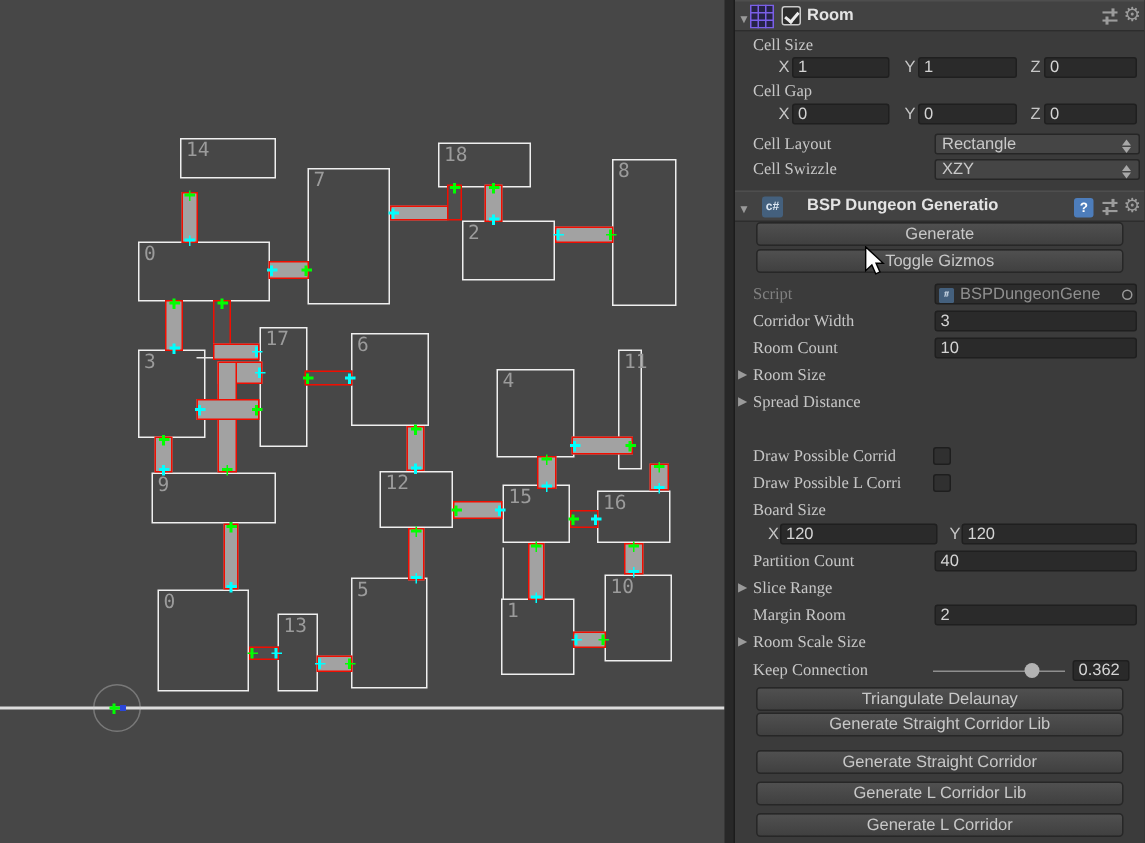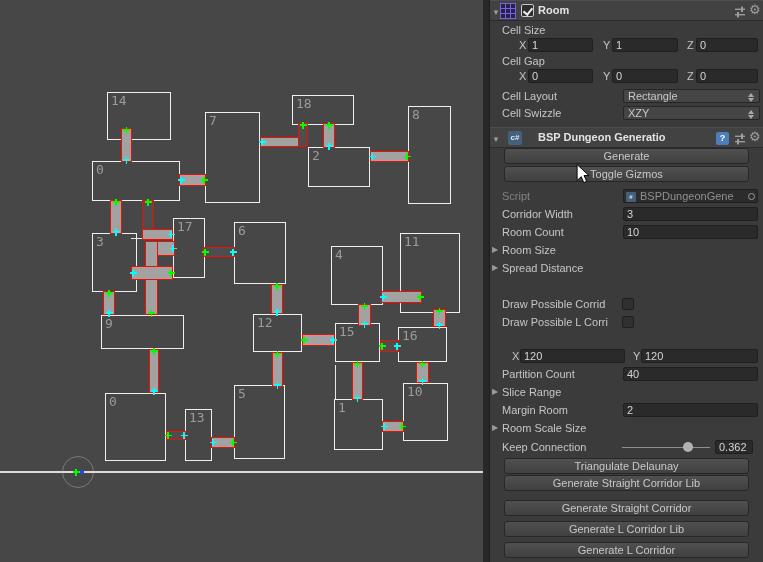--- a/index.html
+++ b/index.html
@@ -24,21 +24,21 @@
 
   
   .cursor{position:absolute;left:576px;top:164px;z-index:60;}
 
   
   #divider{position:absolute;left:483px;top:0;width:7px;height:562px;background:#282828;
            border-right:1px solid #1c1c1c;box-sizing:border-box;}
   #inspector{position:absolute;left:490px;top:0;width:273px;height:562px;background:#3b3b3b;
              font-size:11px;color:#c6c6c6;}
   .irow{position:absolute;left:0;width:273px;height:16px;line-height:16px;}
-  .lbl{position:absolute;left:12px;top:0;white-space:nowrap;}
+  .lbl{position:absolute;left:12px;top:0;white-space:nowrap;font-family:Liberation Serif, serif;}
   .lbl.clip{max-width:119px;overflow:hidden;}
   .lbl.dis{color:#828282;}
   .fold{position:absolute;left:2px;top:0;color:#9a9a9a;font-size:8px;}
   .field{position:absolute;top:1px;height:14px;background:#2a2a2a;border:1px solid #1f1f1f;
          border-radius:2px;box-sizing:border-box;color:#d4d4d4;padding:0 3px;line-height:12px;
          overflow:hidden;white-space:nowrap;}
   .axis{position:absolute;top:0;color:#c6c6c6;}
   .dropdown{position:absolute;top:1px;height:14px;background:#454545;border:1px solid #262626;
             border-radius:2px;box-sizing:border-box;color:#c9c9c9;padding:0 4px;line-height:12px;}
   .dd-up{position:absolute;right:5px;top:2.5px;width:0;height:0;border-left:3px solid transparent;
@@ -86,51 +86,51 @@
 
   <div id="scene">
     <div class="ground"></div>
     <div class="gizmo-circle"></div>
     <div class="mk" style="left:76px;top:472px;color:#00ff00">
         <i class="mh"></i>
         <i class="mv"></i>
       </div>
     <div class="gizmo-dot"></div>
 
-  <div class="room" style="left: 107px; top: 92px; width: 64px; height: 48px;">
+  <div class="room" style="left: 120px; top: 92px; width: 64px; height: 27px;">
         <span class="rlabel">14</span>
       </div>
       <div class="room" style="left: 205px; top: 112px; width: 55px; height: 91px;">
         <span class="rlabel">7</span>
       </div>
       <div class="room" style="left: 292px; top: 95px; width: 62px; height: 30px;">
         <span class="rlabel">18</span>
       </div>
       <div class="room" style="left: 308px; top: 147px; width: 62px; height: 40px;">
         <span class="rlabel">2</span>
       </div>
       <div class="room" style="left: 408px; top: 106px; width: 43px; height: 98px;">
         <span class="rlabel">8</span>
       </div>
       <div class="room" style="left: 92px; top: 161px; width: 88px; height: 40px;">
         <span class="rlabel">0</span>
       </div>
       <div class="room" style="left: 92px; top: 233px; width: 45px; height: 59px;">
         <span class="rlabel">3</span>
       </div>
-      <div class="room" style="left: 173px; top: 218px; width: 32px; height: 60px;">
+      <div class="room" style="left: 173px; top: 218px; width: 32px; height: 80px;">
         <span class="rlabel">17</span>
       </div>
       <div class="room" style="left: 234px; top: 222px; width: 52px; height: 62px;">
         <span class="rlabel">6</span>
       </div>
       <div class="room" style="left: 331px; top: 246px; width: 52px; height: 59px;">
         <span class="rlabel">4</span>
       </div>
-      <div class="room" style="left: 400px; top: 233px; width: 60px; height: 80px;">
+      <div class="room" style="left: 412px; top: 233px; width: 16px; height: 80px;">
         <span class="rlabel">11</span>
       </div>
       <div class="room" style="left: 101px; top: 315px; width: 83px; height: 34px;">
         <span class="rlabel">9</span>
       </div>
       <div class="room" style="left: 253px; top: 314px; width: 49px; height: 38px;">
         <span class="rlabel">12</span>
       </div>
       <div class="room" style="left: 335px; top: 323px; width: 45px; height: 39px;">
         <span class="rlabel">15</span>
@@ -482,20 +482,23 @@
 
     <div class="irow" style="top:296px">
       <span class="lbl clip">Draw Possible Corrid</span>
       <span class="ucheck"></span>
     </div>
     <div class="irow" style="top:314px">
       <span class="lbl clip">Draw Possible L Corri</span>
       <span class="ucheck"></span>
     </div>
 
+    <div class="irow" style="top:332px">
+        <span class="lbl">Board Size</span>
+      </div>
     <div class="irow" style="top:348px">
       <span class="axis" style="left:22px">X</span>
       <span class="field" style="left:30px;width:105px">120</span>
       <span class="axis" style="left:143px">Y</span>
       <span class="field" style="left:151px;width:117px">120</span>
     </div>
 
     <div class="irow" style="top:366px">
       <span class="lbl">Partition Count</span>
       <span class="field" style="left:133px;width:135px">40</span>

